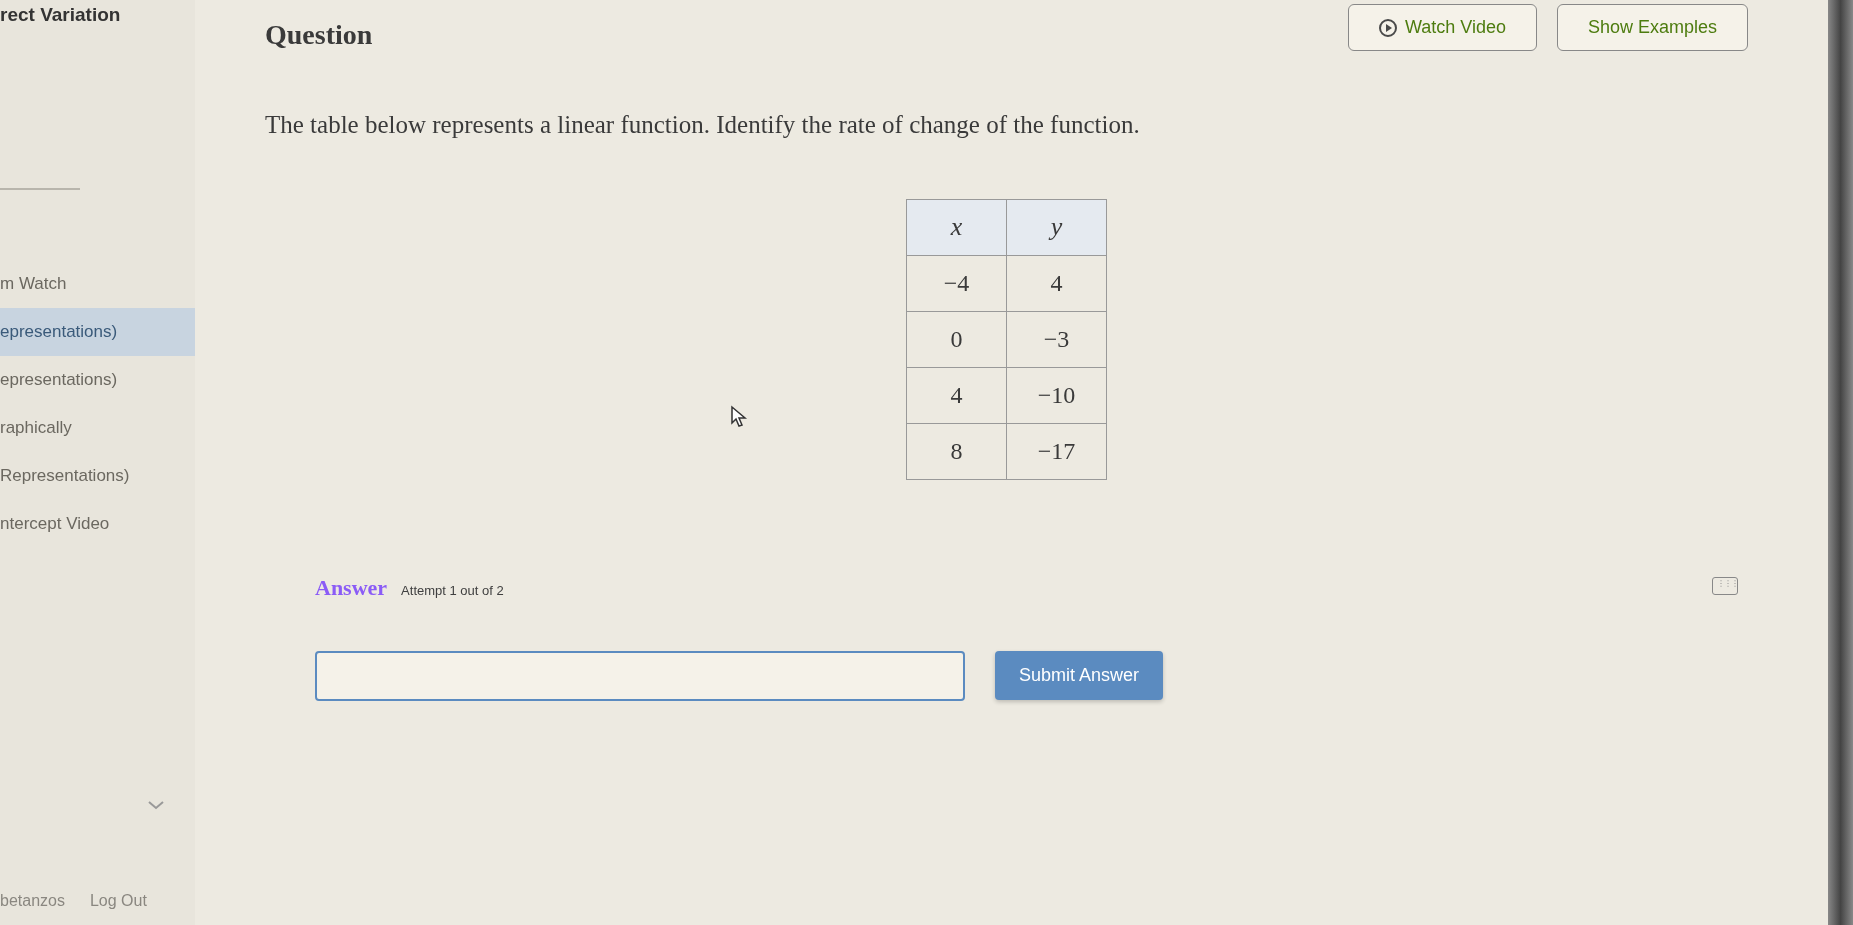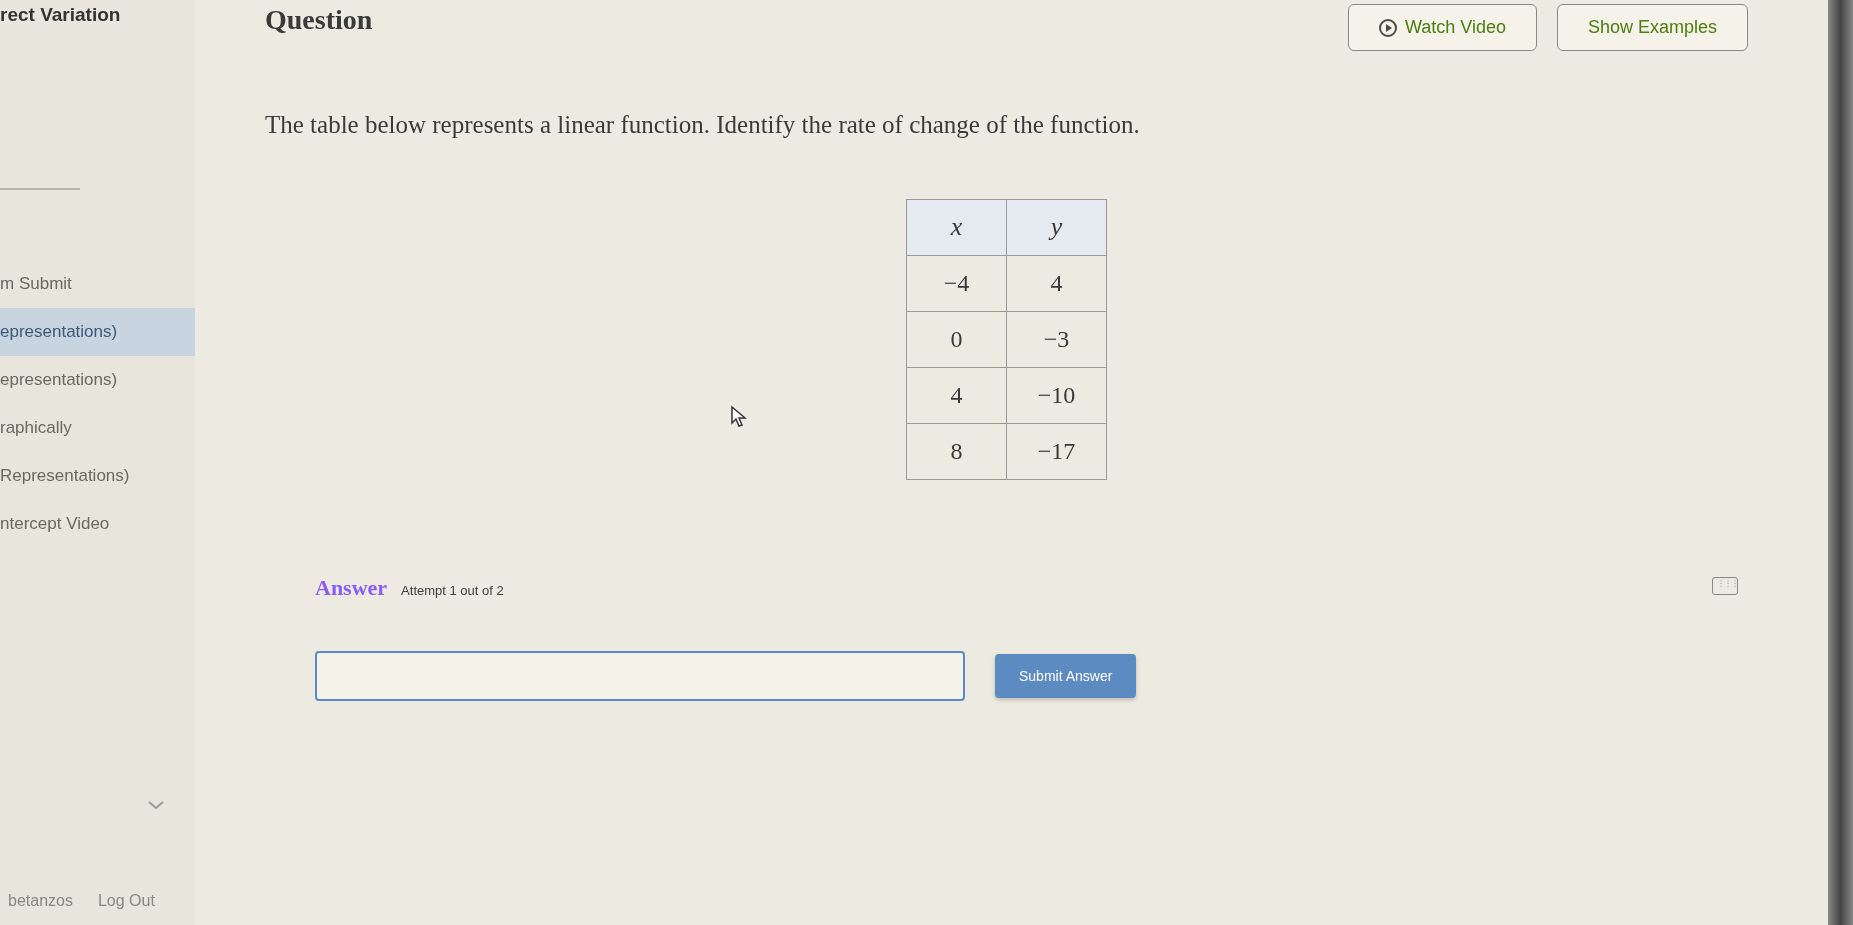--- a/index.html
+++ b/index.html
@@ -42,21 +42,21 @@
       padding: 14px 10px 14px 0;
       cursor: pointer;
     }
     .sidebar-item.active {
       background: #c8d4e0;
       color: #3a5a7a;
     }
     .sidebar-bottom {
       position: absolute;
       bottom: 15px;
-      left: 8px;
+      left: 0;
       display: flex;
       gap: 25px;
       font-family: -apple-system, 'Segoe UI', sans-serif;
       font-size: 16px;
       color: #8a8780;
     }
     .sidebar-bottom span {
       cursor: pointer;
     }
     .chevron-area {
@@ -67,21 +67,21 @@
     }
     .main {
       flex: 1;
       background: #edeae1;
       padding: 0 80px 0 70px;
       position: relative;
     }
     .header-row {
       display: flex;
       justify-content: space-between;
-      align-items: flex-start;
+      align-items: flex-end;
       padding-top: 4px;
     }
     .question-heading {
       font-size: 28px;
       font-weight: bold;
       color: #3a3a3a;
     }
     .header-buttons {
       display: flex;
       gap: 20px;
@@ -211,21 +211,21 @@
       outline: none;
       font-family: Georgia, serif;
     }
     .submit-btn {
       font-family: -apple-system, 'Segoe UI', sans-serif;
       background: #5b8bc0;
       color: #fff;
       border: none;
       border-radius: 4px;
       padding: 14px 24px;
-      font-size: 14px;
+      font-size: 18px;
       cursor: pointer;
       box-shadow: 0 2px 4px rgba(0,0,0,0.2);
     }
     .cursor-arrow {
       position: absolute;
       top: 405px;
       left: 535px;
       font-size: 22px;
       color: #333;
       pointer-events: none;
@@ -235,21 +235,21 @@
       background: linear-gradient(to right, #888, #444, #888);
     }
   </style>
 </head>
 <body>
 
 <div class="sidebar">
   <div class="sidebar-top">rect Variation</div>
   <div style="height:140px;"></div>
   <div class="divider"></div>
-  <div class="sidebar-item">m Submit</div>
+  <div class="sidebar-item">m Watch</div>
   <div class="sidebar-item active">epresentations)</div>
   <div class="sidebar-item">epresentations)</div>
   <div class="sidebar-item">raphically</div>
   <div class="sidebar-item">Representations)</div>
   <div class="sidebar-item">ntercept Video</div>
   <div class="chevron-area">
     <svg width="18" height="12" viewBox="0 0 18 12">
         <path d="M2 3 L9 9 L16 3" stroke="#999" stroke-width="2" fill="none"></path>
       </svg>
   </div>

